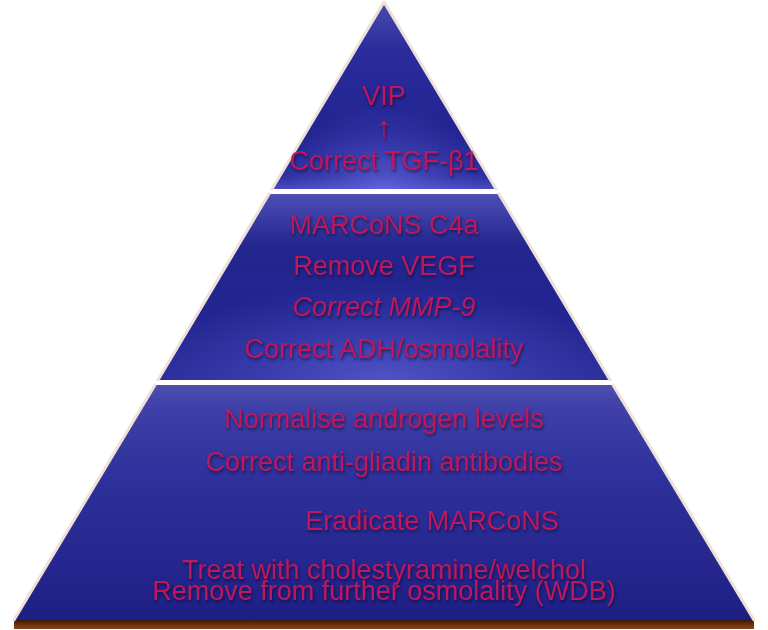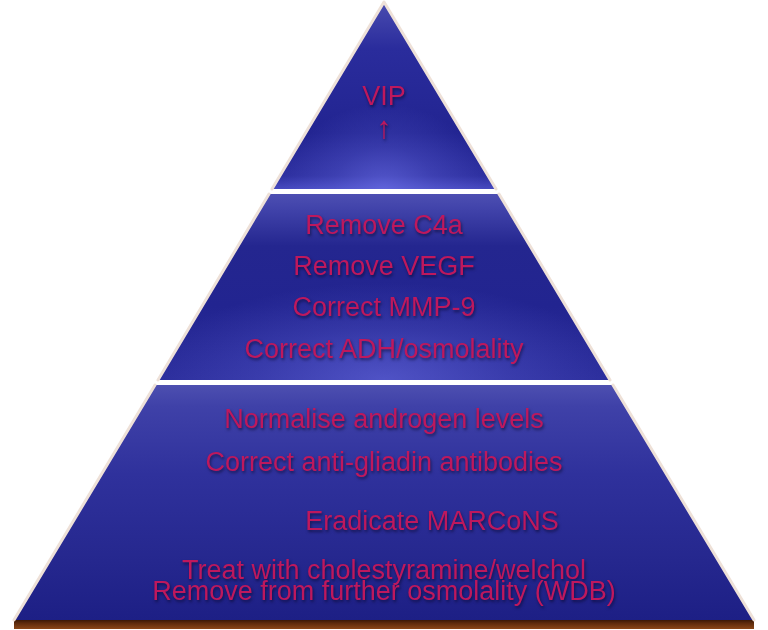--- a/index.html
+++ b/index.html
@@ -93,24 +93,25 @@
     <path d="M269,194 L158,380" fill="none" stroke="#EEE1D8" stroke-width="3" stroke-linecap="round"></path>
     <path d="M499,194 L610,380" fill="none" stroke="#EEE1D8" stroke-width="3" stroke-linecap="round"></path>
 
     <polygon points="384,2 496,189 272,189" fill="url(#g1)"></polygon>
     <polygon points="384,2 496,189 272,189" fill="url(#r1)"></polygon>
     <path d="M272,189 L384,2 L496,189" fill="none" stroke="#EEE1D8" stroke-width="3" stroke-linecap="round" stroke-linejoin="round"></path>
   </svg>
 
   <div class="tline" style="top:79px;">VIP</div>
   <div class="tline arrow-line" style="top:111px;">↑</div>
+  <div class="tline" style="top:144px;">Correct TGF-β1</div>
 
-  <div class="tline" style="top:208px;">Remove C4a</div>
+  <div class="tline" style="top:208px;">MARCoNS C4a</div>
   <div class="tline" style="top:249px;">Remove VEGF</div>
-  <div class="tline" style="top:290px;">Correct MMP-9</div>
+  <div class="tline" style="top:290px;font-style:italic;">Correct MMP-9</div>
   <div class="tline" style="top:402px;">Normalise androgen levels</div>
 
   <div class="tline" style="top:332px;">Correct ADH/osmolality</div>
   <div class="tline" style="top:445px;">Correct anti-gliadin antibodies</div>
   <div class="tline" style="top:504px;padding-left:48px;">Eradicate MARCoNS</div>
   <div class="tline" style="top:553px;">Treat with cholestyramine/welchol</div>
   <div class="tline" style="top:574px;">Remove from further osmolality (WDB)</div>
 
 </div>
 

